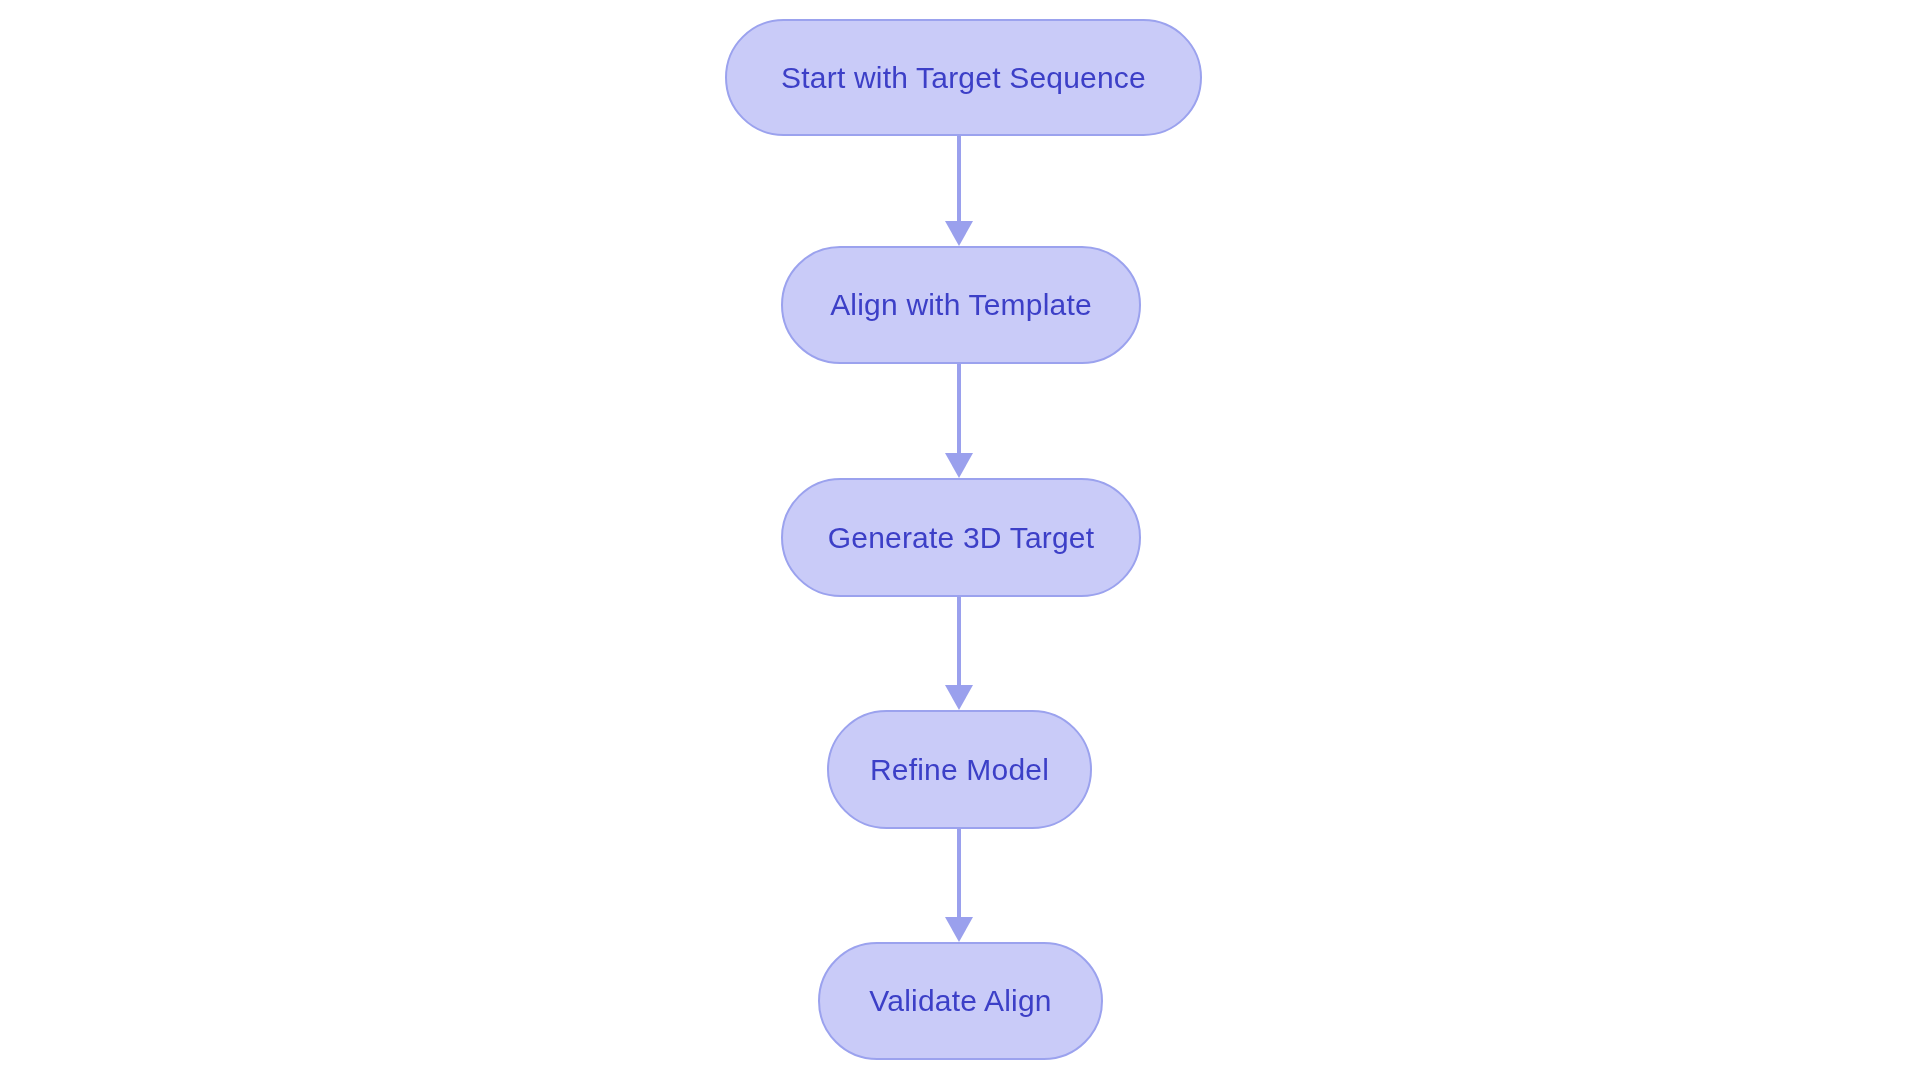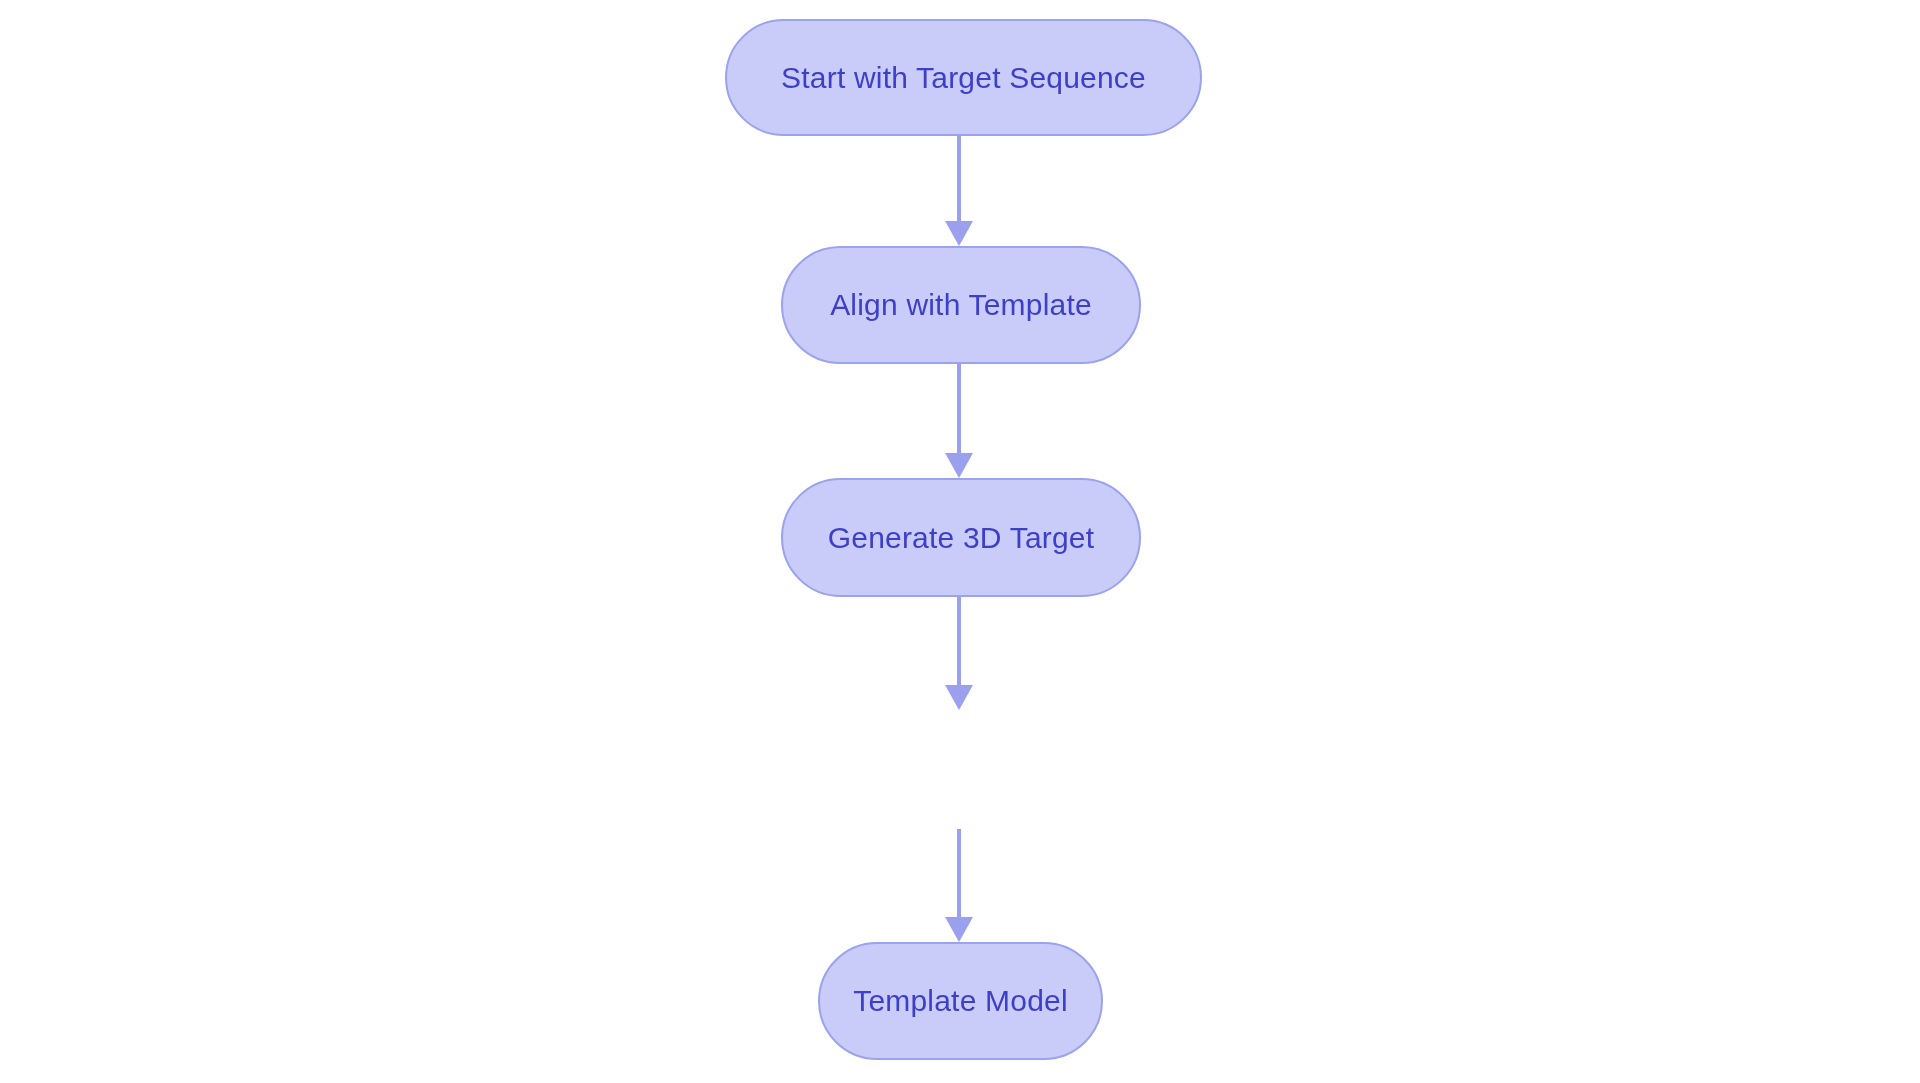--- a/index.html
+++ b/index.html
@@ -87,23 +87,26 @@
 
   <div class="node n3">
     <span>Generate 3D Target</span>
   </div>
 
   <div class="arrow a3">
     <div class="line"></div>
     <div class="head"></div>
   </div>
 
+  <div class="node n4">
+    <span>Refine Model</span>
+  </div>
 
   <div class="arrow a4">
     <div class="line"></div>
     <div class="head"></div>
   </div>
 
   <div class="node n5">
-    <span>Template Model</span>
+    <span>Validate Align</span>
   </div>
 
 </div>
 
 </body></html>

